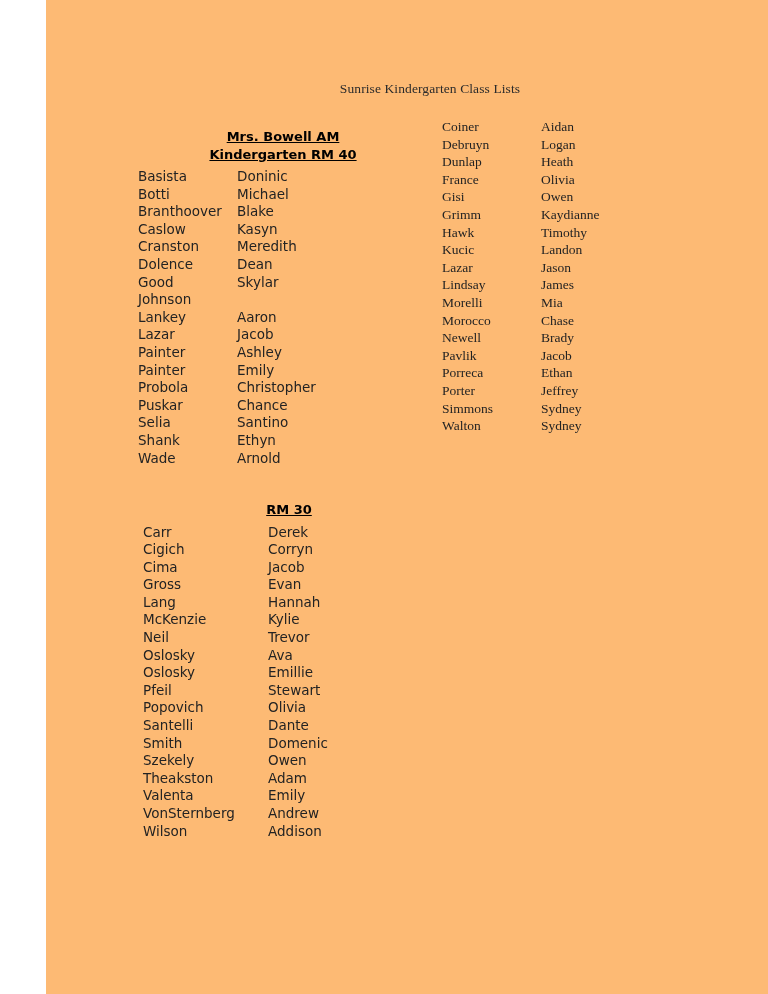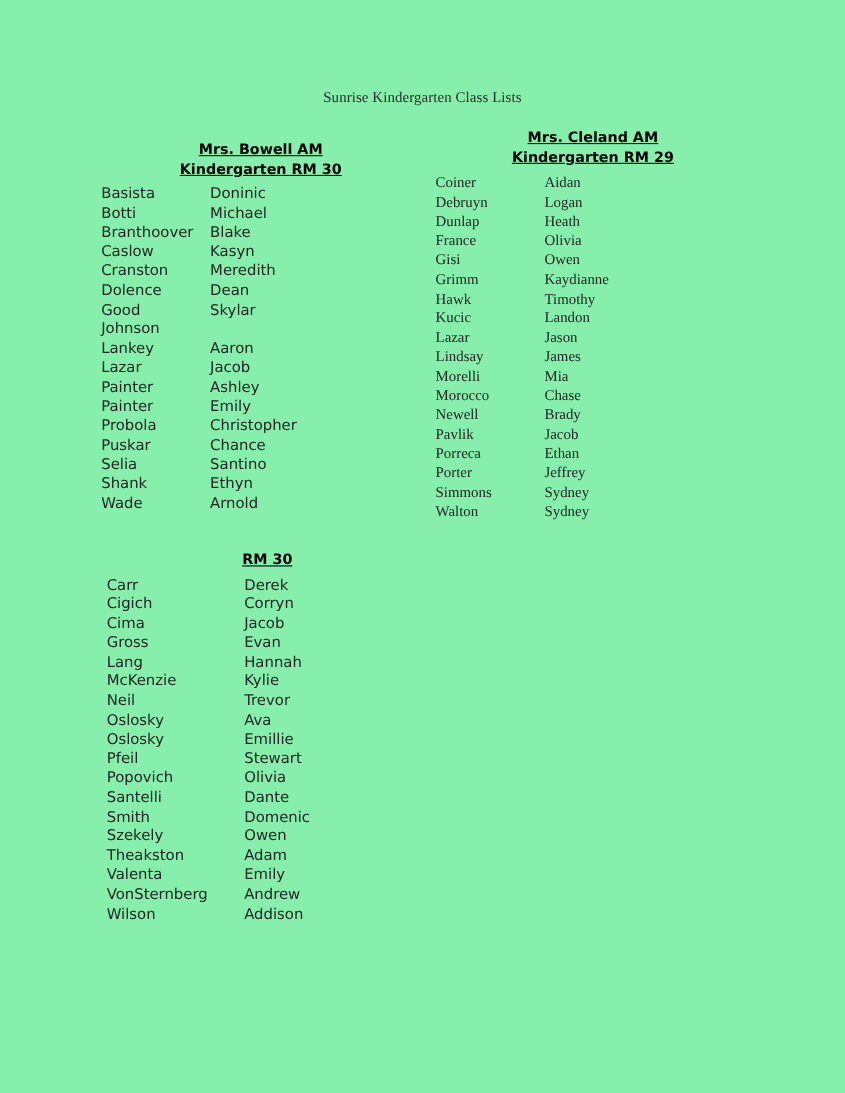--- a/index.html
+++ b/index.html
@@ -12,21 +12,22 @@
     height: 994px;
     position: relative;
     font-family: "DejaVu Sans", sans-serif;
     color: #1a1a1a;
     overflow: hidden;
   }
 
   .page {
     position: absolute;
     inset: 0;
-    background: #86efac;
+    background: #fdba74;
+    margin-left: 46px;
   }
 
   
   .doc-title {
     position: absolute;
     top: 81px;
     left: 0;
     width: 768px;
     text-align: center;
     font-family: "Liberation Serif", serif;
@@ -87,21 +88,21 @@
 </head>
 <body>
 
 <div class="page">
 
   <div class="doc-title">Sunrise Kindergarten Class Lists</div>
 
   <section class="class-block col-left">
     <div class="block-heading">
       <span class="hline"><span>Mrs. Bowell AM</span></span>
-      <span class="hline"><span>Kindergarten RM 30</span></span>
+      <span class="hline"><span>Kindergarten RM 40</span></span>
     </div>
     <ul class="roster">
       <li class="roster-row">
           <span class="last-name">Basista</span>
           <span class="first-name">Doninic</span>
         </li>
       <li class="roster-row">
           <span class="last-name">Botti</span>
           <span class="first-name">Michael</span>
         </li>
@@ -161,24 +162,20 @@
           <span class="first-name">Ethyn</span>
         </li>
       <li class="roster-row">
           <span class="last-name">Wade</span>
           <span class="first-name">Arnold</span>
         </li>
     </ul>
   </section>
 
   <section class="class-block col-right">
-    <div class="block-heading">
-      <span class="hline"><span>Mrs. Cleland AM</span></span>
-      <span class="hline"><span>Kindergarten RM 29</span></span>
-    </div>
     <ul class="roster">
       <li class="roster-row">
           <span class="last-name">Coiner</span>
           <span class="first-name">Aidan</span>
         </li>
       <li class="roster-row">
           <span class="last-name">Debruyn</span>
           <span class="first-name">Logan</span>
         </li>
       <li class="roster-row">

